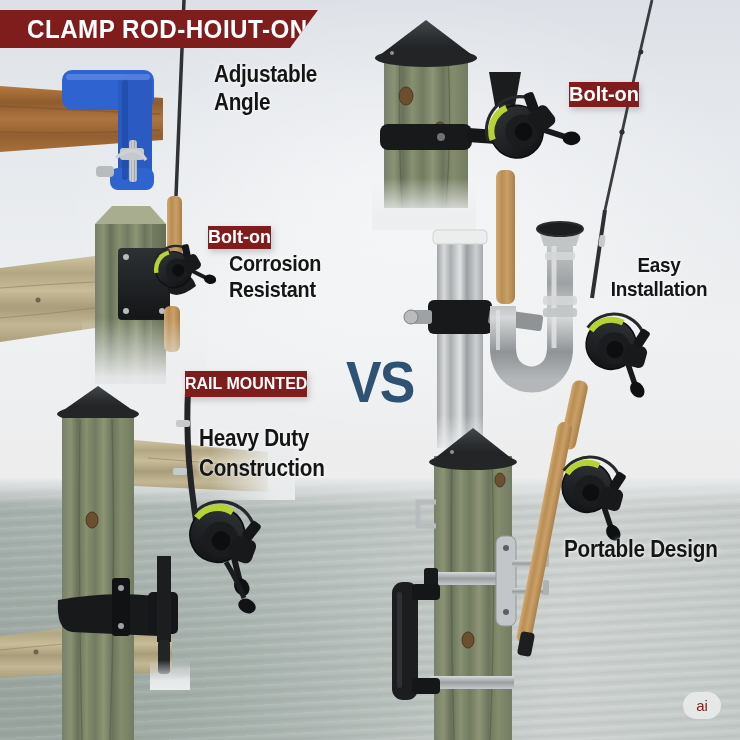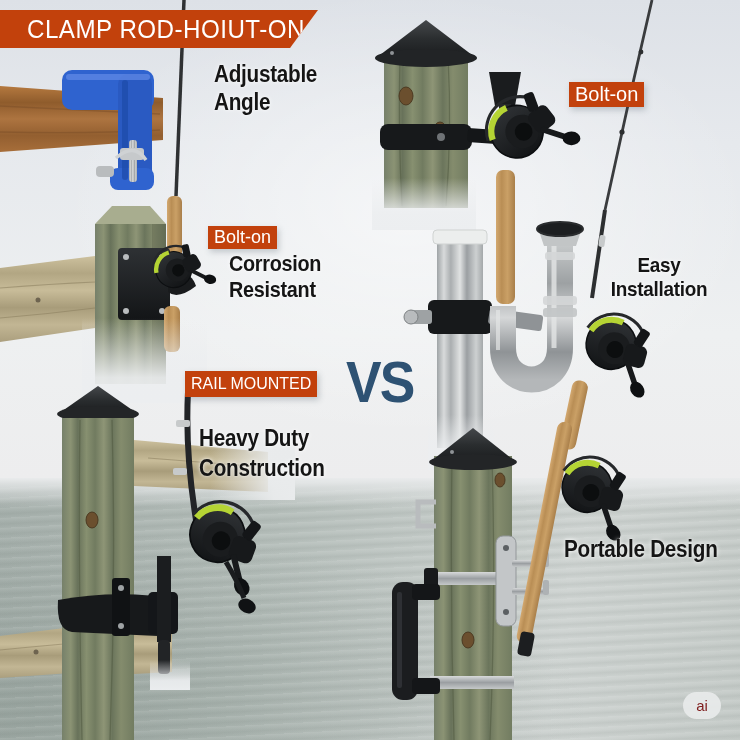--- a/index.html
+++ b/index.html
@@ -12,27 +12,27 @@
       linear-gradient(180deg,#dde1e7 0%,#e6e9ed 30%,#eef0f1 70%,#ededee 100%);}
   .sea{position:absolute;left:0;top:478px;width:740px;height:262px;
     background:
       repeating-linear-gradient(177deg, rgba(255,255,255,.09) 0px, rgba(255,255,255,0) 3px, rgba(80,92,86,.08) 6px, rgba(255,255,255,0) 10px),
       radial-gradient(ellipse at 8% 90%, rgba(110,126,118,.28), rgba(110,126,118,0) 55%),
       linear-gradient(100deg,#a6b0ac 0%,#b5beba 35%,#cfd4d2 75%,#c5cbc8 100%);}
   .sea::before{content:"";position:absolute;left:0;top:0;width:740px;height:30px;
     background:linear-gradient(180deg,#e9ebec 0%,rgba(233,235,236,0) 100%);}
   svg.scene{position:absolute;left:0;top:0;}
   
-  .banner{position:absolute;background:#c2410c;color:#fff;font-weight:normal;
+  .banner{position:absolute;background:#7f1d1d;color:#fff;font-weight:bold;
     box-shadow:2px 3px 6px rgba(55,70,85,.25);}
   .title-banner{left:0;top:10px;width:318px;height:38px;line-height:38px;
     padding-left:27px;box-sizing:border-box;font-size:26px;letter-spacing:.5px;
     clip-path:polygon(0 0,100% 0,calc(100% - 28px) 100%,0 100%);}
   .title-banner span{display:inline-block;transform:scaleX(.93);transform-origin:left center;white-space:nowrap;}
-  .badge{padding:2px 6px;font-size:19px;}
+  .badge{padding:2px 0;font-size:19px;}
   .badge-bolt-right{left:569px;top:82px;height:21px;line-height:21px;font-size:20px;}
   .badge-bolt-left{left:208px;top:226px;height:19px;line-height:19px;font-size:18px;}
   .badge-rail{left:185px;top:371px;height:22px;line-height:22px;font-size:16px;}
   .label{position:absolute;color:#151515;font-weight:bold;
     text-shadow:0 0 6px rgba(255,255,255,.85),0 0 2px rgba(255,255,255,.6);
     transform:scaleX(.9);transform-origin:left top;letter-spacing:-.3px;}
   .lbl-adjustable{left:214px;top:60px;font-size:23px;line-height:28px;}
   .lbl-corrosion{left:229px;top:251px;font-size:22px;line-height:26px;}
   .lbl-heavy{left:199px;top:423px;font-size:23px;line-height:30px;}
   .lbl-easy{left:597px;top:253px;width:124px;font-size:21px;line-height:24px;

